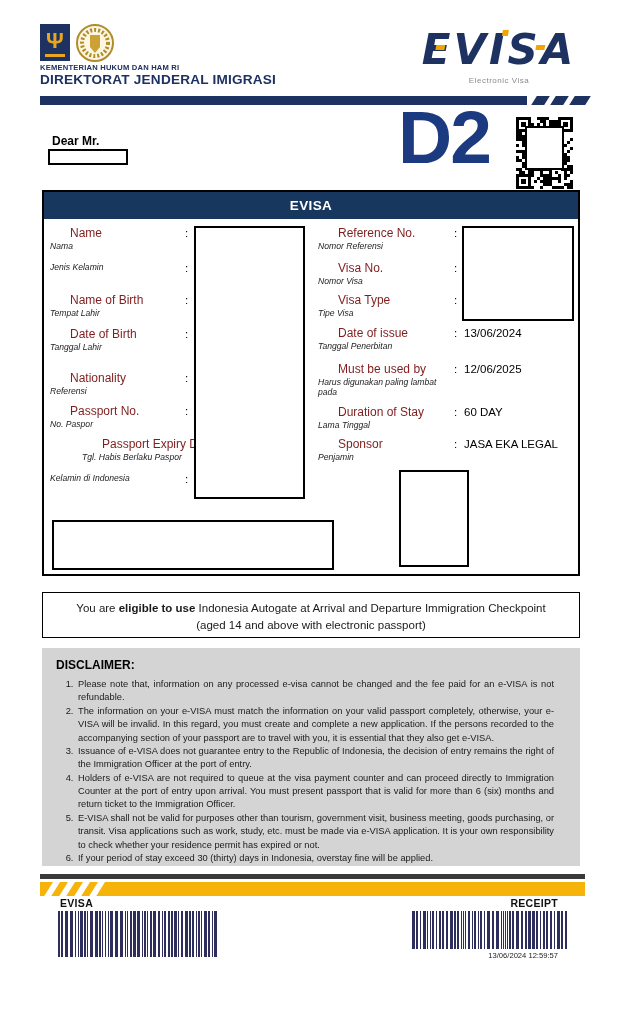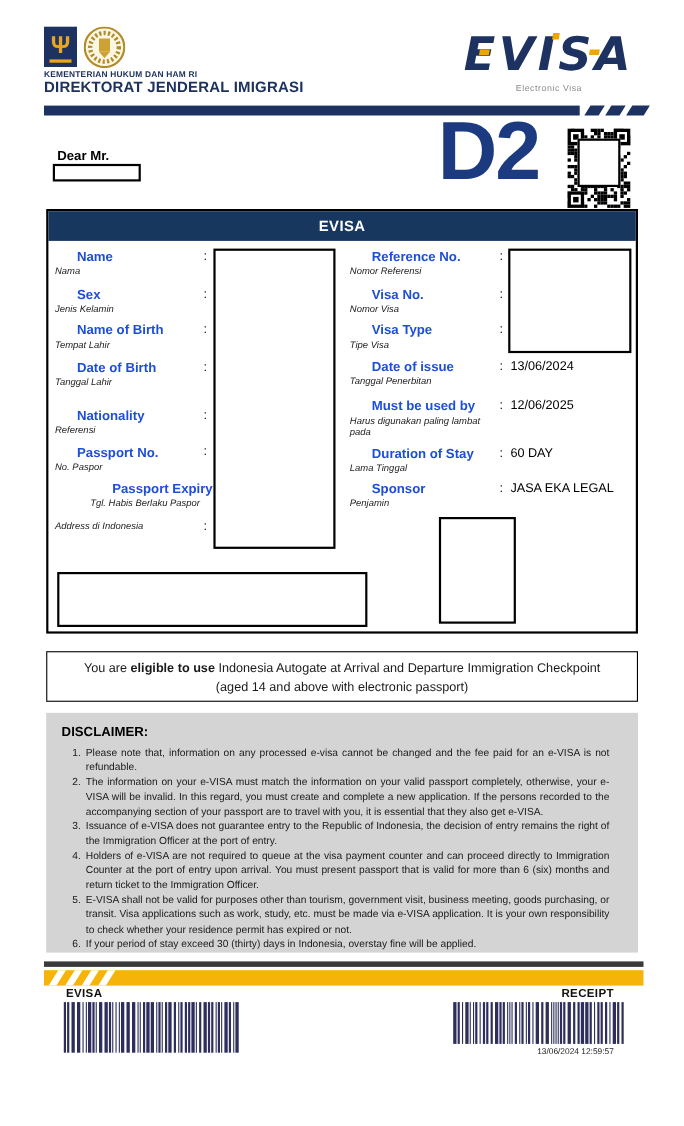--- a/index.html
+++ b/index.html
@@ -24,21 +24,21 @@
   .dear-box { position:absolute; left:48px; top:149px; width:80px; height:16px; background:#fff; border:2px solid #000; }
   .d2 { position:absolute; left:398px; top:100px; font-size:75px; font-weight:800; color:var(--d2blue); letter-spacing:-2px; line-height:1; }
   .qr { position:absolute; left:516px; top:117px; width:57px; height:72px; }
   .qr-cell { position:absolute; background:#000; }
   .qr-redact { position:absolute; left:9px; top:9px; width:39px; height:44px; background:#fff; border:2px solid #000; }
 
   
   .card { position:absolute; left:42px; top:190px; width:538px; height:386px; border:2px solid #000; background:#fff; }
   .card-header { position:absolute; left:0; top:0; width:100%; height:27px; background:var(--tablehead); color:#fff; font-weight:bold; font-size:13.5px; text-align:center; line-height:27px; letter-spacing:.4px; }
   .frow { position:absolute; }
-  .flabel { font-size:12px; font-weight:bold; color:#1d4ed8; line-height:1.15; white-space:nowrap;padding-left:20px; }
+  .flabel { font-size:12px; font-weight:normal; color:#7f1d1d; line-height:1.15; white-space:nowrap;padding-left:20px; }
   .fsub { font-size:8.6px; font-style:italic; color:#222; line-height:1.2; white-space:normal; }
   .fcolon { position:absolute; top:0; font-size:11.5px; color:#000; }
   .fvalue { position:absolute; top:0; font-size:11.5px; color:#000; white-space:nowrap; }
   .lrow { left:6px; width:220px; }
   .lrow .fcolon { left:135px; }
   .rrow { left:274px; width:258px; }
   .rrow .fcolon { left:136px; }
   .rrow .fvalue { left:146px; }
   .rrow .fsub { max-width:128px; }
   .l0{top:35px;} .l1{top:70px;} .l2{top:102px;} .l3{top:136px;} .l4{top:180px;} .l5{top:213px;} .l6{top:246px;margin-left:32px;} .l7{top:281px;}
@@ -359,21 +359,20 @@
 
   <div class="card">
     <div class="card-header">EVISA</div>
 
     <div class="frow lrow l0">
       <div class="flabel">Name</div>
       <div class="fsub">Nama</div>
       <span class="fcolon">:</span>
     </div>
     <div class="frow lrow l1">
-      <div class="flabel">Sex</div>
       <div class="fsub">Jenis Kelamin</div>
       <span class="fcolon">:</span>
     </div>
     <div class="frow lrow l2">
       <div class="flabel">Name of Birth</div>
       <div class="fsub">Tempat Lahir</div>
       <span class="fcolon">:</span>
     </div>
     <div class="frow lrow l3">
       <div class="flabel">Date of Birth</div>
@@ -389,21 +388,21 @@
       <div class="flabel">Passport No.</div>
       <div class="fsub">No. Paspor</div>
       <span class="fcolon">:</span>
     </div>
     <div class="frow lrow l6">
       <div class="flabel">Passport Expiry Date</div>
       <div class="fsub">Tgl. Habis Berlaku Paspor</div>
       <span class="fcolon">:</span>
     </div>
     <div class="frow lrow l7">
-      <div class="fsub">Address di Indonesia</div>
+      <div class="fsub">Kelamin di Indonesia</div>
       <span class="fcolon">:</span>
     </div>
 
     <div class="frow rrow r0">
       <div class="flabel">Reference No.</div>
       <div class="fsub">Nomor Referensi</div>
       <span class="fcolon">:</span>
       <span class="fvalue"></span>
     </div>
     <div class="frow rrow r1">

